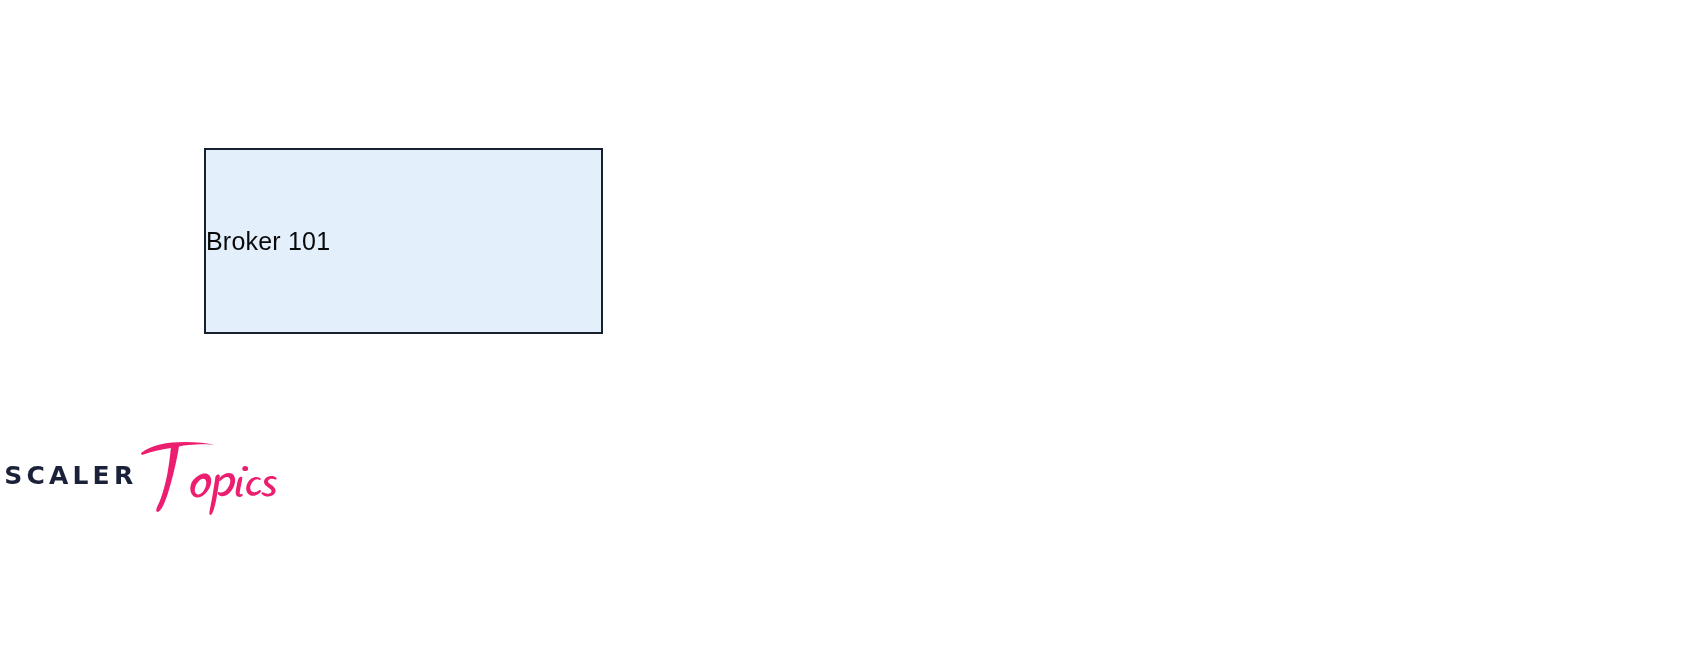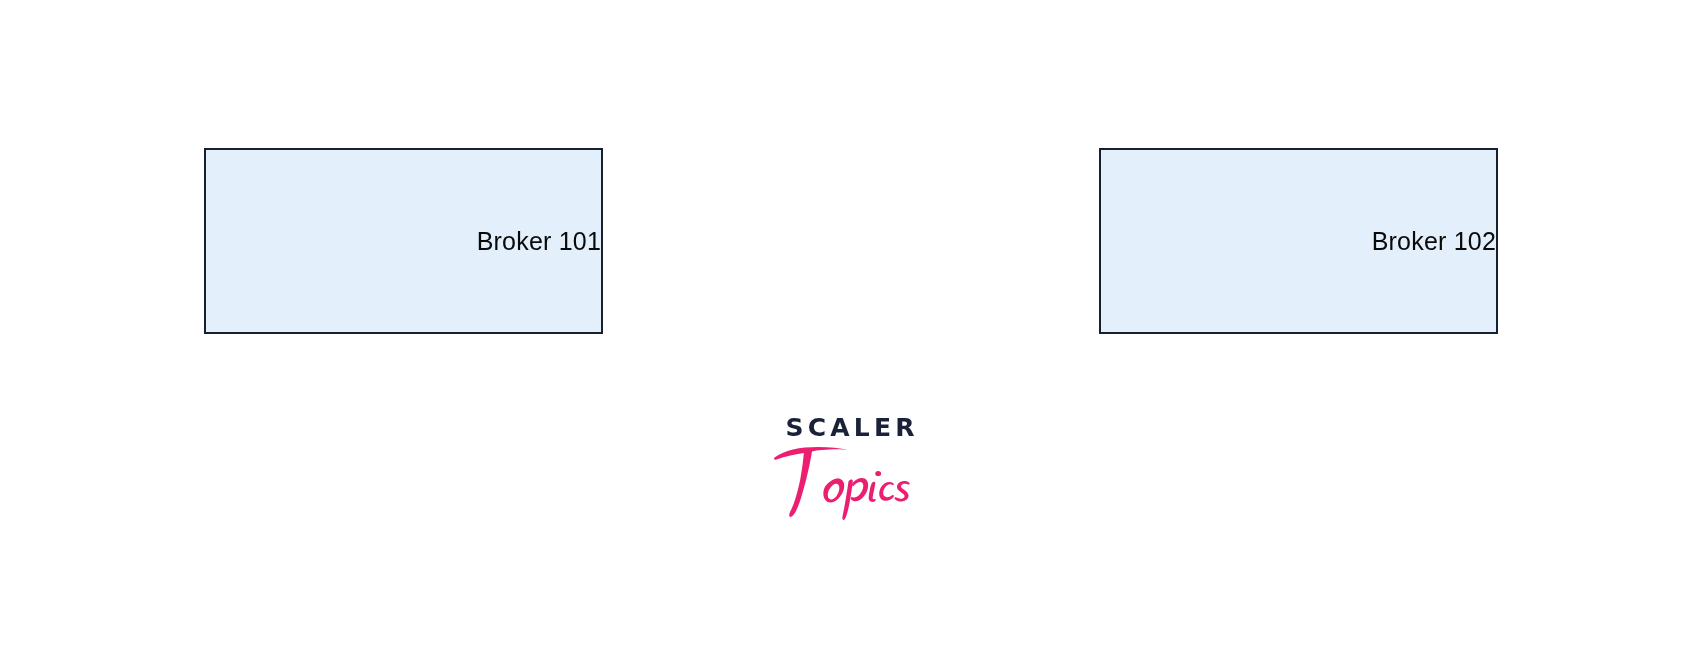--- a/index.html
+++ b/index.html
@@ -36,42 +36,42 @@
   }
 
   .broker-box {
     width: 399px;
     height: 186px;
     box-sizing: border-box;
     background: #e3f0fc;
     border: 2px solid #16202f;
     display: flex;
     align-items: center;
-    justify-content: flex-end;
+    justify-content: flex-start;
   }
 
   .broker-label {
     font-family: "Liberation Sans", "DejaVu Sans", sans-serif;
     font-size: 25px;
     font-weight: 400;
     color: #0a0a0a;
     letter-spacing: 0.2px;
     line-height: 1;
     white-space: nowrap;
   }
 
   
   .logo {
     position: absolute;
     left: 0;
     top: 415px;
     width: 1700px;
     height: 120px;
     display: flex;
-    flex-direction: column;
+    flex-direction: row;
     align-items: center;
     justify-content: flex-start;
     pointer-events: none;
   }
 
   .logo-scaler {
     font-family: "DejaVu Sans", "Liberation Sans", sans-serif;
     font-size: 25px;
     font-weight: 700;
     color: #1a2138;
@@ -100,23 +100,20 @@
 <body>
 
 <div class="canvas">
 
   <div class="broker-row">
 
     <div class="broker-box">
       <span class="broker-label">Broker 101</span>
     </div>
 
-    <div class="broker-box">
-      <span class="broker-label">Broker 102</span>
-    </div>
 
 
   </div>
 
   <div class="logo">
     <div class="logo-scaler">SCALER</div>
 
     <div class="logo-topics-wrap">
       <svg class="logo-topics-svg" viewBox="0 0 160 78">
         <g fill="#ec1e6f">

